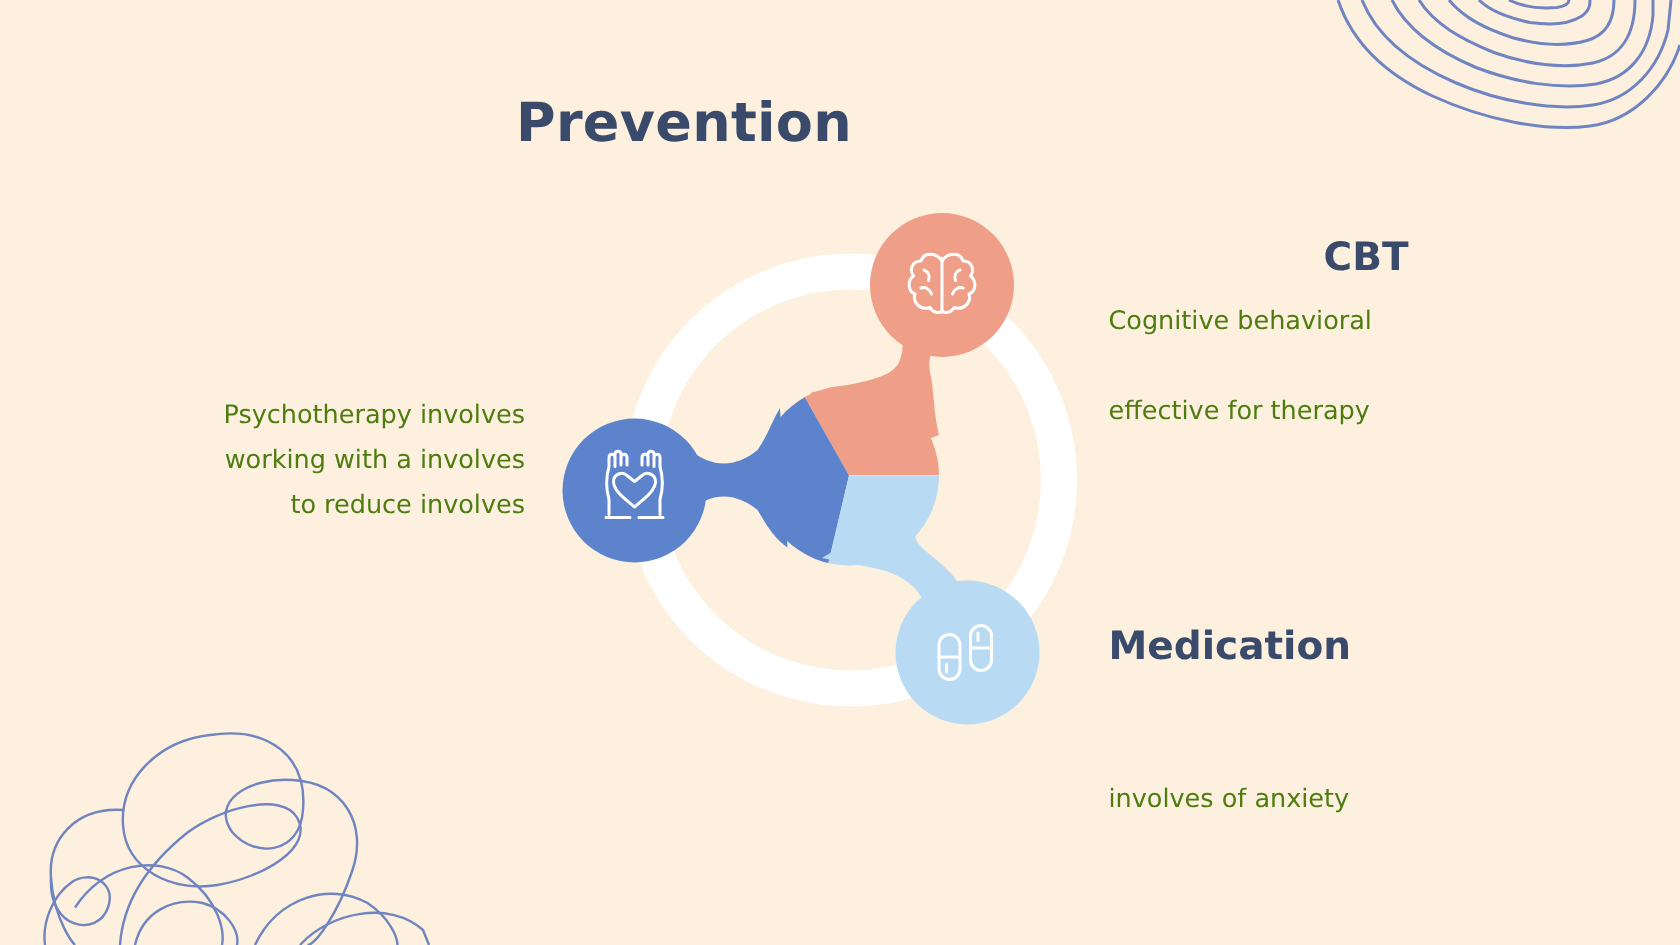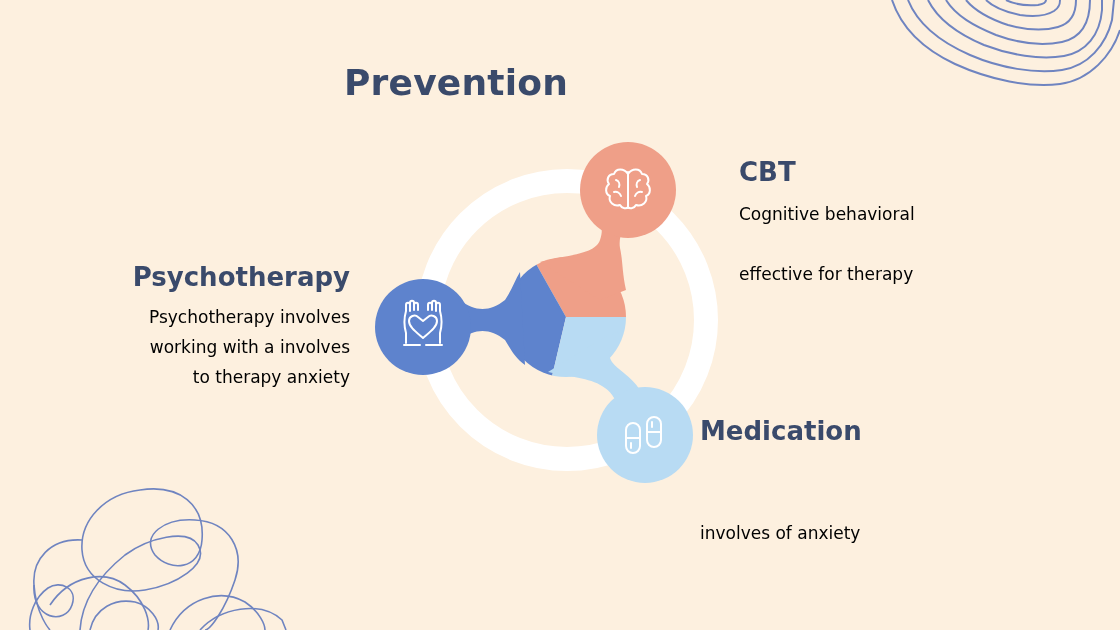--- a/index.html
+++ b/index.html
@@ -13,29 +13,29 @@
     position: absolute; left: 0; width: 912px; top: 62px; text-align: center;
     font-size: 36px; font-weight: bold; color: #3a4a6b; letter-spacing: 0.2px;
   }
   .deco { position: absolute; }
   .diagram { position: absolute; left: 0; top: 0; width: 1120px; height: 630px; }
   .block { position: absolute; }
   .block h2 {
     margin: 0; font-size: 26px; font-weight: bold; color: #3a4a6b;
   }
   .block p {
-    margin: 0; font-size: 17px; line-height: 30px; color: #000000;
+    margin: 0; font-size: 17px; line-height: 30px; color: #4d7c0f;
   }
   .block-left { right: 770px; top: 262px; text-align: right; }
   .block-left h2 { font-weight: bold; margin-bottom: 10px; }
   .block-left p { width: 230px; margin-left: auto; }
   .block-cbt { left: 739px; top: 157px; }
-  .block-cbt h2 { font-weight: normal; font-weight: 600; margin-bottom: 12px; }
+  .block-cbt h2 { font-weight: normal; font-weight: 600; margin-bottom: 12px; text-align: right; }
   .block-cbt p { width: 200px; }
-  .block-med { left: 700px; top: 416px; }
+  .block-med { left: 739px; top: 416px; }
   .block-med h2 { margin-bottom: 12px; }
   .block-med p { width: 230px; }
 </style>
 </head>
 <body>
 
 <svg class="deco" style="left:880px; top:0;" width="240" height="100" viewBox="0 0 240 100">
   <g fill="none" stroke="#6f84c0" stroke-width="2">
     <path d="M12,0 C22,30 45,50 75,64 C110,80 150,88 180,84 C210,80 232,55 240,30"></path>
     <path d="M28,0 C38,25 60,42 90,55 C120,68 155,74 182,70 C208,66 226,45 232,20 L234,0"></path>
@@ -116,25 +116,24 @@
     <rect x="626" y="423" width="14" height="30" rx="7"></rect>
     <line x1="626" y1="438" x2="640" y2="438"></line>
     <line x1="631" y1="443" x2="631" y2="448"></line>
     <rect x="647" y="417" width="14" height="30" rx="7"></rect>
     <line x1="647" y1="432" x2="661" y2="432"></line>
     <line x1="652" y1="422" x2="652" y2="427"></line>
   </g>
 </svg>
 
 <div class="block block-left">
-  <h2>Psychotherapy</h2>
   <p>
     <span>Psychotherapy involves</span><br>
     <span>working with a involves</span><br>
-    <span>to therapy anxiety</span>
+    <span>to reduce involves</span>
   </p>
 </div>
 
 <div class="block block-cbt">
   <h2>CBT</h2>
   <p>
     <span>Cognitive behavioral</span><br>
     <br>
     <span>effective for therapy</span>
   </p>

